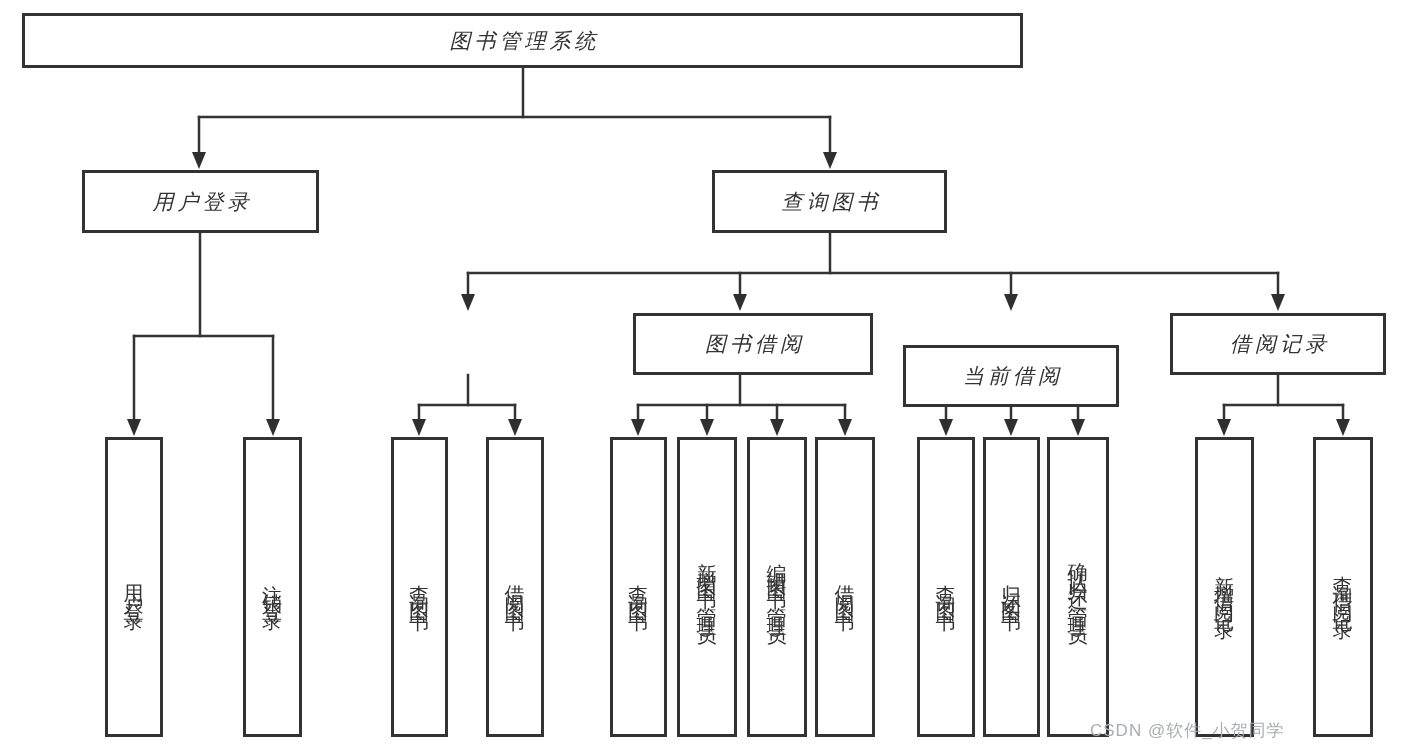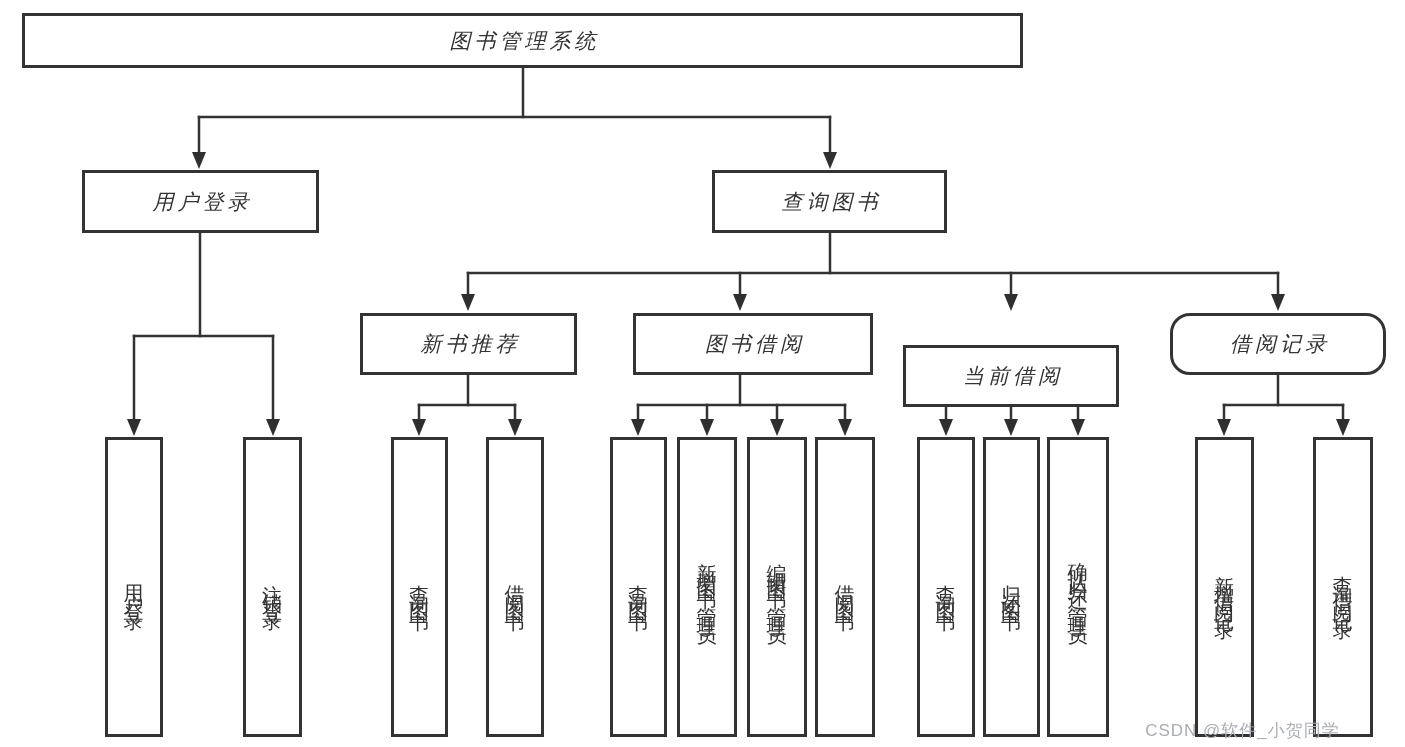--- a/index.html
+++ b/index.html
@@ -39,21 +39,21 @@
     text-orientation: mixed;
     letter-spacing: 9px;
     line-height: 1;
     text-align: center;
   }
   .watermark {
     position: absolute;
     left: 1090px;
     top: 719px;
     width: 305px;
-    text-align: center;
+    text-align: left;
     font-size: 17px;
     letter-spacing: 1px;
     color: #aaadb2;
     white-space: nowrap;
   }
 </style>
 </head>
 <body>
 
 <div id="stage">
@@ -136,24 +136,23 @@
       <polygon points="1217,419 1231,419 1224,436"></polygon>
       <polygon points="1336,419 1350,419 1343,436"></polygon>
     </g>
   </svg>
 
   <div class="node hbox" style="left:22px; top:13px; width:1001px; height:55px;">图书管理系统</div>
 
   <div class="node hbox" style="left:82px; top:170px; width:237px; height:63px;">用户登录</div>
   <div class="node hbox" style="left:712px; top:170px; width:235px; height:63px;">查询图书</div>
 
-  <div class="node hbox" style="left:360px; top:313px; width:217px; height:62px;">新书推荐</div>
   <div class="node hbox" style="left:633px; top:313px; width:240px; height:62px;">图书借阅</div>
   <div class="node hbox" style="left:903px; top:313px; width:216px; height:62px;margin-top:32px;">当前借阅</div>
-  <div class="node hbox" style="left:1170px; top:313px; width:216px; height:62px;border-radius:20px;">借阅记录</div>
+  <div class="node hbox" style="left:1170px; top:313px; width:216px; height:62px;">借阅记录</div>
 
   <div class="node vbox" style="left:105px; top:437px; width:58px; height:300px;">用户登录</div>
   <div class="node vbox" style="left:243px; top:437px; width:59px; height:300px;">注销登录</div>
 
   <div class="node vbox" style="left:391px; top:437px; width:57px; height:300px;">查询图书</div>
   <div class="node vbox" style="left:486px; top:437px; width:58px; height:300px;">借阅图书</div>
 
   <div class="node vbox" style="left:610px; top:437px; width:57px; height:300px;">查询图书</div>
   <div class="node vbox" style="left:677px; top:437px; width:60px; height:300px;">新增图书（管理员）</div>
   <div class="node vbox" style="left:747px; top:437px; width:60px; height:300px;">编辑图书（管理员）</div>

